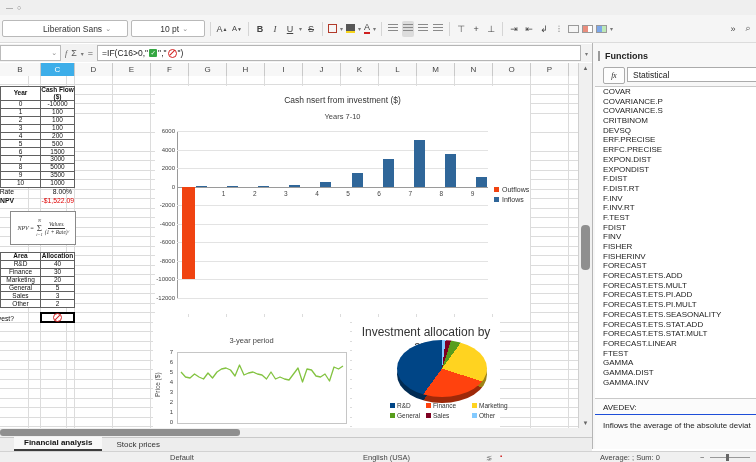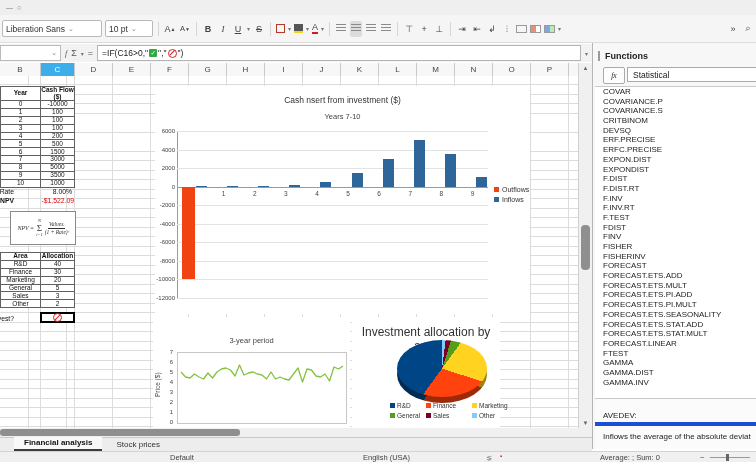--- a/index.html
+++ b/index.html
@@ -11,22 +11,22 @@
            border-bottom:1px solid #d6d6d6;display:flex;align-items:center;font-size:9px;}
   .mb-icons{display:flex;gap:4px;padding:0 6px;color:#777;font-size:7px;}
   .mtab{padding:1px 11px;height:13px;line-height:13px;color:#333;}
   .mtab.active{background:#fbfbfb;box-shadow:inset 0 -2px #4d4d4d;}
   
   .toolbar{position:absolute;left:0;top:15px;width:756px;height:27px;background:#f5f5f5;
            border-bottom:1px solid #dcdcdc;display:flex;align-items:center;gap:3px;
            padding-left:2px;font-size:9px;color:#444;}
   .tb-sep{width:1px;height:14px;background:#d5d5d5;margin:0 2px;}
   .combo{background:#fff;border:1px solid #b9b9b9;border-radius:2px;height:15px;
-         display:flex;align-items:center;justify-content:flex-start;
-         padding:0 3px;font-size:8.5px;color:#333;}
+         display:flex;align-items:center;justify-content:flex-end;
+         padding:0 16px;font-size:8.5px;color:#333;}
   .combo .car{color:#888;font-size:7px;margin-left:3px;}
   .tbtn{min-width:12px;height:16px;display:flex;align-items:center;justify-content:center;
         border-radius:2px;font-size:9px;}
   .tbtn.small{font-size:7.5px;}
   .tbtn.on{background:#dcdcdc;}
   .bars{width:10px;height:9px;background:repeating-linear-gradient(#8a8a8a 0 1px,transparent 1px 3px);}
   .car2{font-size:6px;color:#777;}
   .sq{width:9px;height:9px;box-sizing:border-box;display:inline-block;}
   .sq.border{border:1px solid #b23a2a;}
   .sq.fill{background:#565656;border-bottom:2px solid #f7d51c;}
@@ -511,21 +511,21 @@
       <div class="fitem">FORECAST.ETS.SEASONALITY</div>
       <div class="fitem">FORECAST.ETS.STAT.ADD</div>
       <div class="fitem">FORECAST.ETS.STAT.MULT</div>
       <div class="fitem">FORECAST.LINEAR</div>
       <div class="fitem">FTEST</div>
       <div class="fitem">GAMMA</div>
       <div class="fitem">GAMMA.DIST</div>
       <div class="fitem">GAMMA.INV</div>
     </div>
   <div class="fdesc">
-    <div style="border-top:1px solid #c9c9c9;border-bottom:4px solid #1d4ed8;padding-top:12px;padding-bottom:2px">AVEDEV:</div>
+    <div style="border-top:1px solid #c9c9c9;border-bottom:1px solid #1d4ed8;padding-top:4px;padding-bottom:2px">AVEDEV:</div>
     <div style="padding-top:6px">Inflows the average of the absolute deviat</div>
   </div>
 </div>
 
 <div class="tabbar">
     <div class="stab active">Financial analysis</div>
     <div class="stab">Stock prices</div>
   </div>
 <div class="statusbar">
   <span class="sb-item" style="left:170px;width:90px;text-align:left">Default</span>

